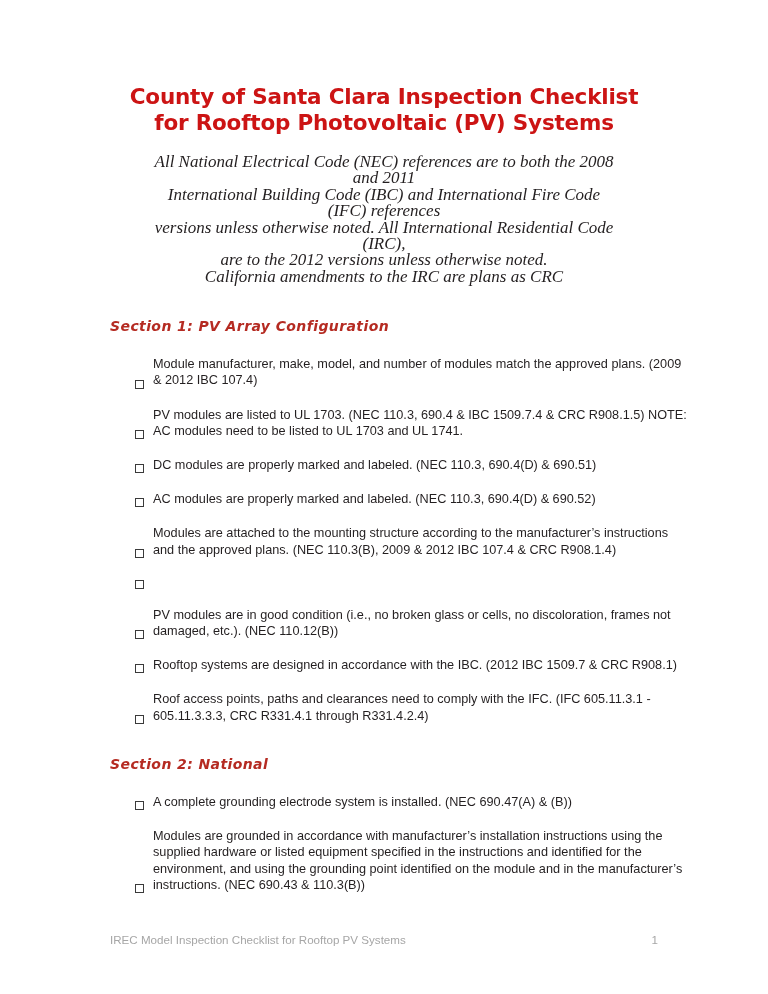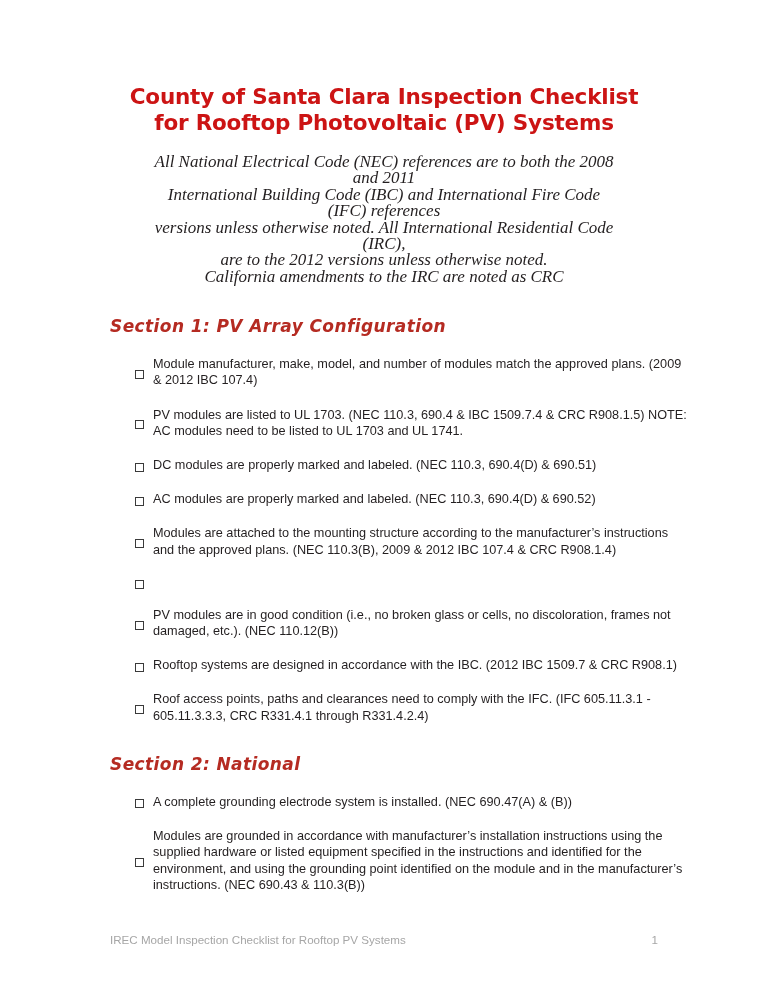--- a/index.html
+++ b/index.html
@@ -50,37 +50,37 @@
   }
   .doc-subtitle .line { display: block; }
 
   
   .section-heading {
     margin: 0;
     padding: 0 0 0 110px;
     font-family: "DejaVu Sans", sans-serif;
     font-style: italic;
     font-weight: bold;
-    font-size: 17px;
+    font-size: 14px;
     line-height: 20px;
     letter-spacing: 0.4px;
     color: #b52b22;
   }
   .section-1-heading { padding-top: 31px; }
   .section-2-heading { padding-top: 30px; }
 
   
   .checklist {
     list-style: none;
     margin: 0;
     padding: 0;
   }
   .check-item {
     display: flex;
-    align-items: center;
+    align-items: flex-end;
     padding: 0 81px 0 135px;
     margin-top: 18px;
   }
   .check-item:first-child { margin-top: 20px; }
 
   .checkbox {
     flex: 0 0 auto;
     width: 9px;
     height: 9px;
     margin-top: 4px;
@@ -122,21 +122,21 @@
   <h1 class="doc-title">
     <span class="line">County of Santa Clara Inspection Checklist</span>
     <span class="line">for Rooftop Photovoltaic (PV) Systems</span>
   </h1>
 
   <p class="doc-subtitle">
     <span class="line">All National Electrical Code (NEC) references are to both the 2008 and 2011</span>
     <span class="line">International Building Code (IBC) and International Fire Code (IFC) references</span>
     <span class="line">versions unless otherwise noted. All International Residential Code (IRC),</span>
     <span class="line">are to the 2012 versions unless otherwise noted.</span>
-    <span class="line">California amendments to the IRC are noted as CRC</span>
+    <span class="line">California amendments to the IRC are plans as CRC</span>
   </p>
 
   <h2 class="section-heading section-1-heading">Section 1: PV Array Configuration</h2>
 
   <ul class="checklist">
     <li class="check-item">
       <span class="checkbox"></span>
       <span class="check-text">Module manufacturer, make, model, and number of modules match the approved plans. (2009 &amp; 2012 IBC 107.4)</span>
     </li>
     <li class="check-item">

